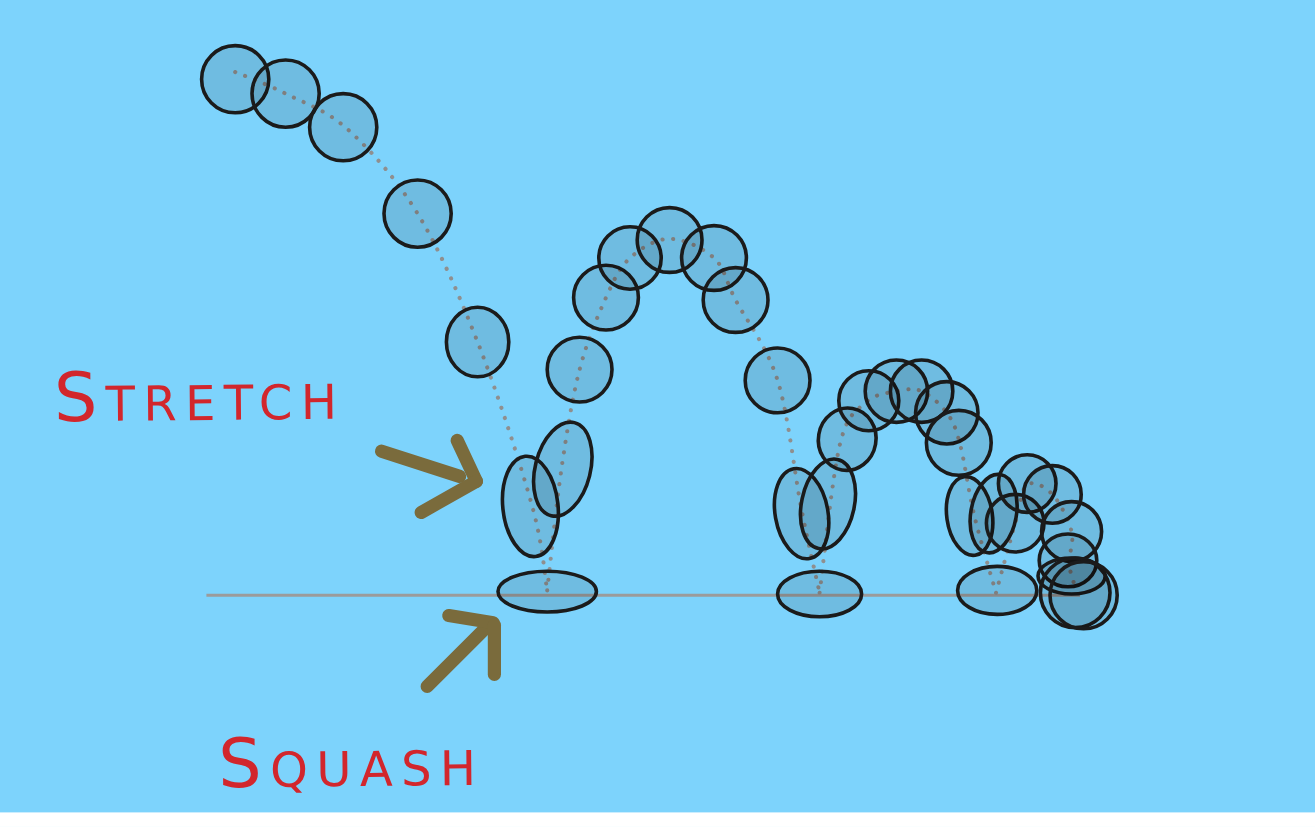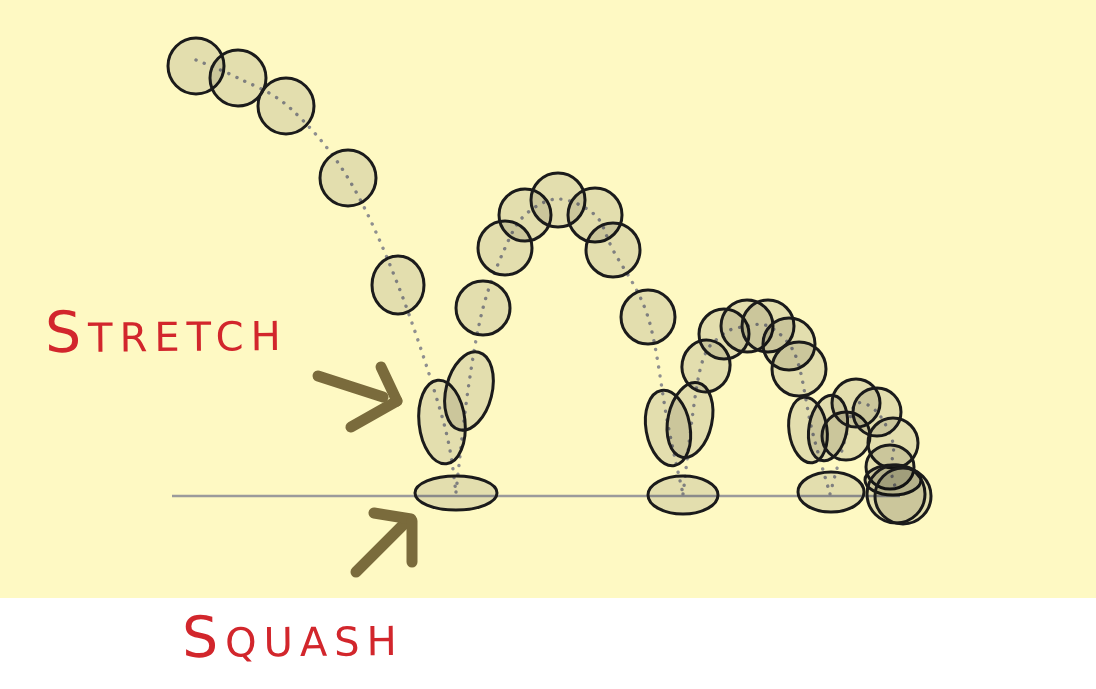--- a/index.html
+++ b/index.html
@@ -7,22 +7,22 @@
     padding: 0;
     background: #ffffff;
     width: 1096px;
     height: 689px;
     overflow: hidden;
     font-family: "DejaVu Sans", sans-serif;
   }
   .stage {
     position: relative;
     width: 1096px;
-    height: 598px;
-    background: #fef9c3;
+    height: 677px;
+    background: #7dd3fc;
   }
   svg.canvas {
     position: absolute;
     left: 0;
     top: 0;
     width: 1096px;
     height: 689px;
   }
   .hand-label {
     position: absolute;

